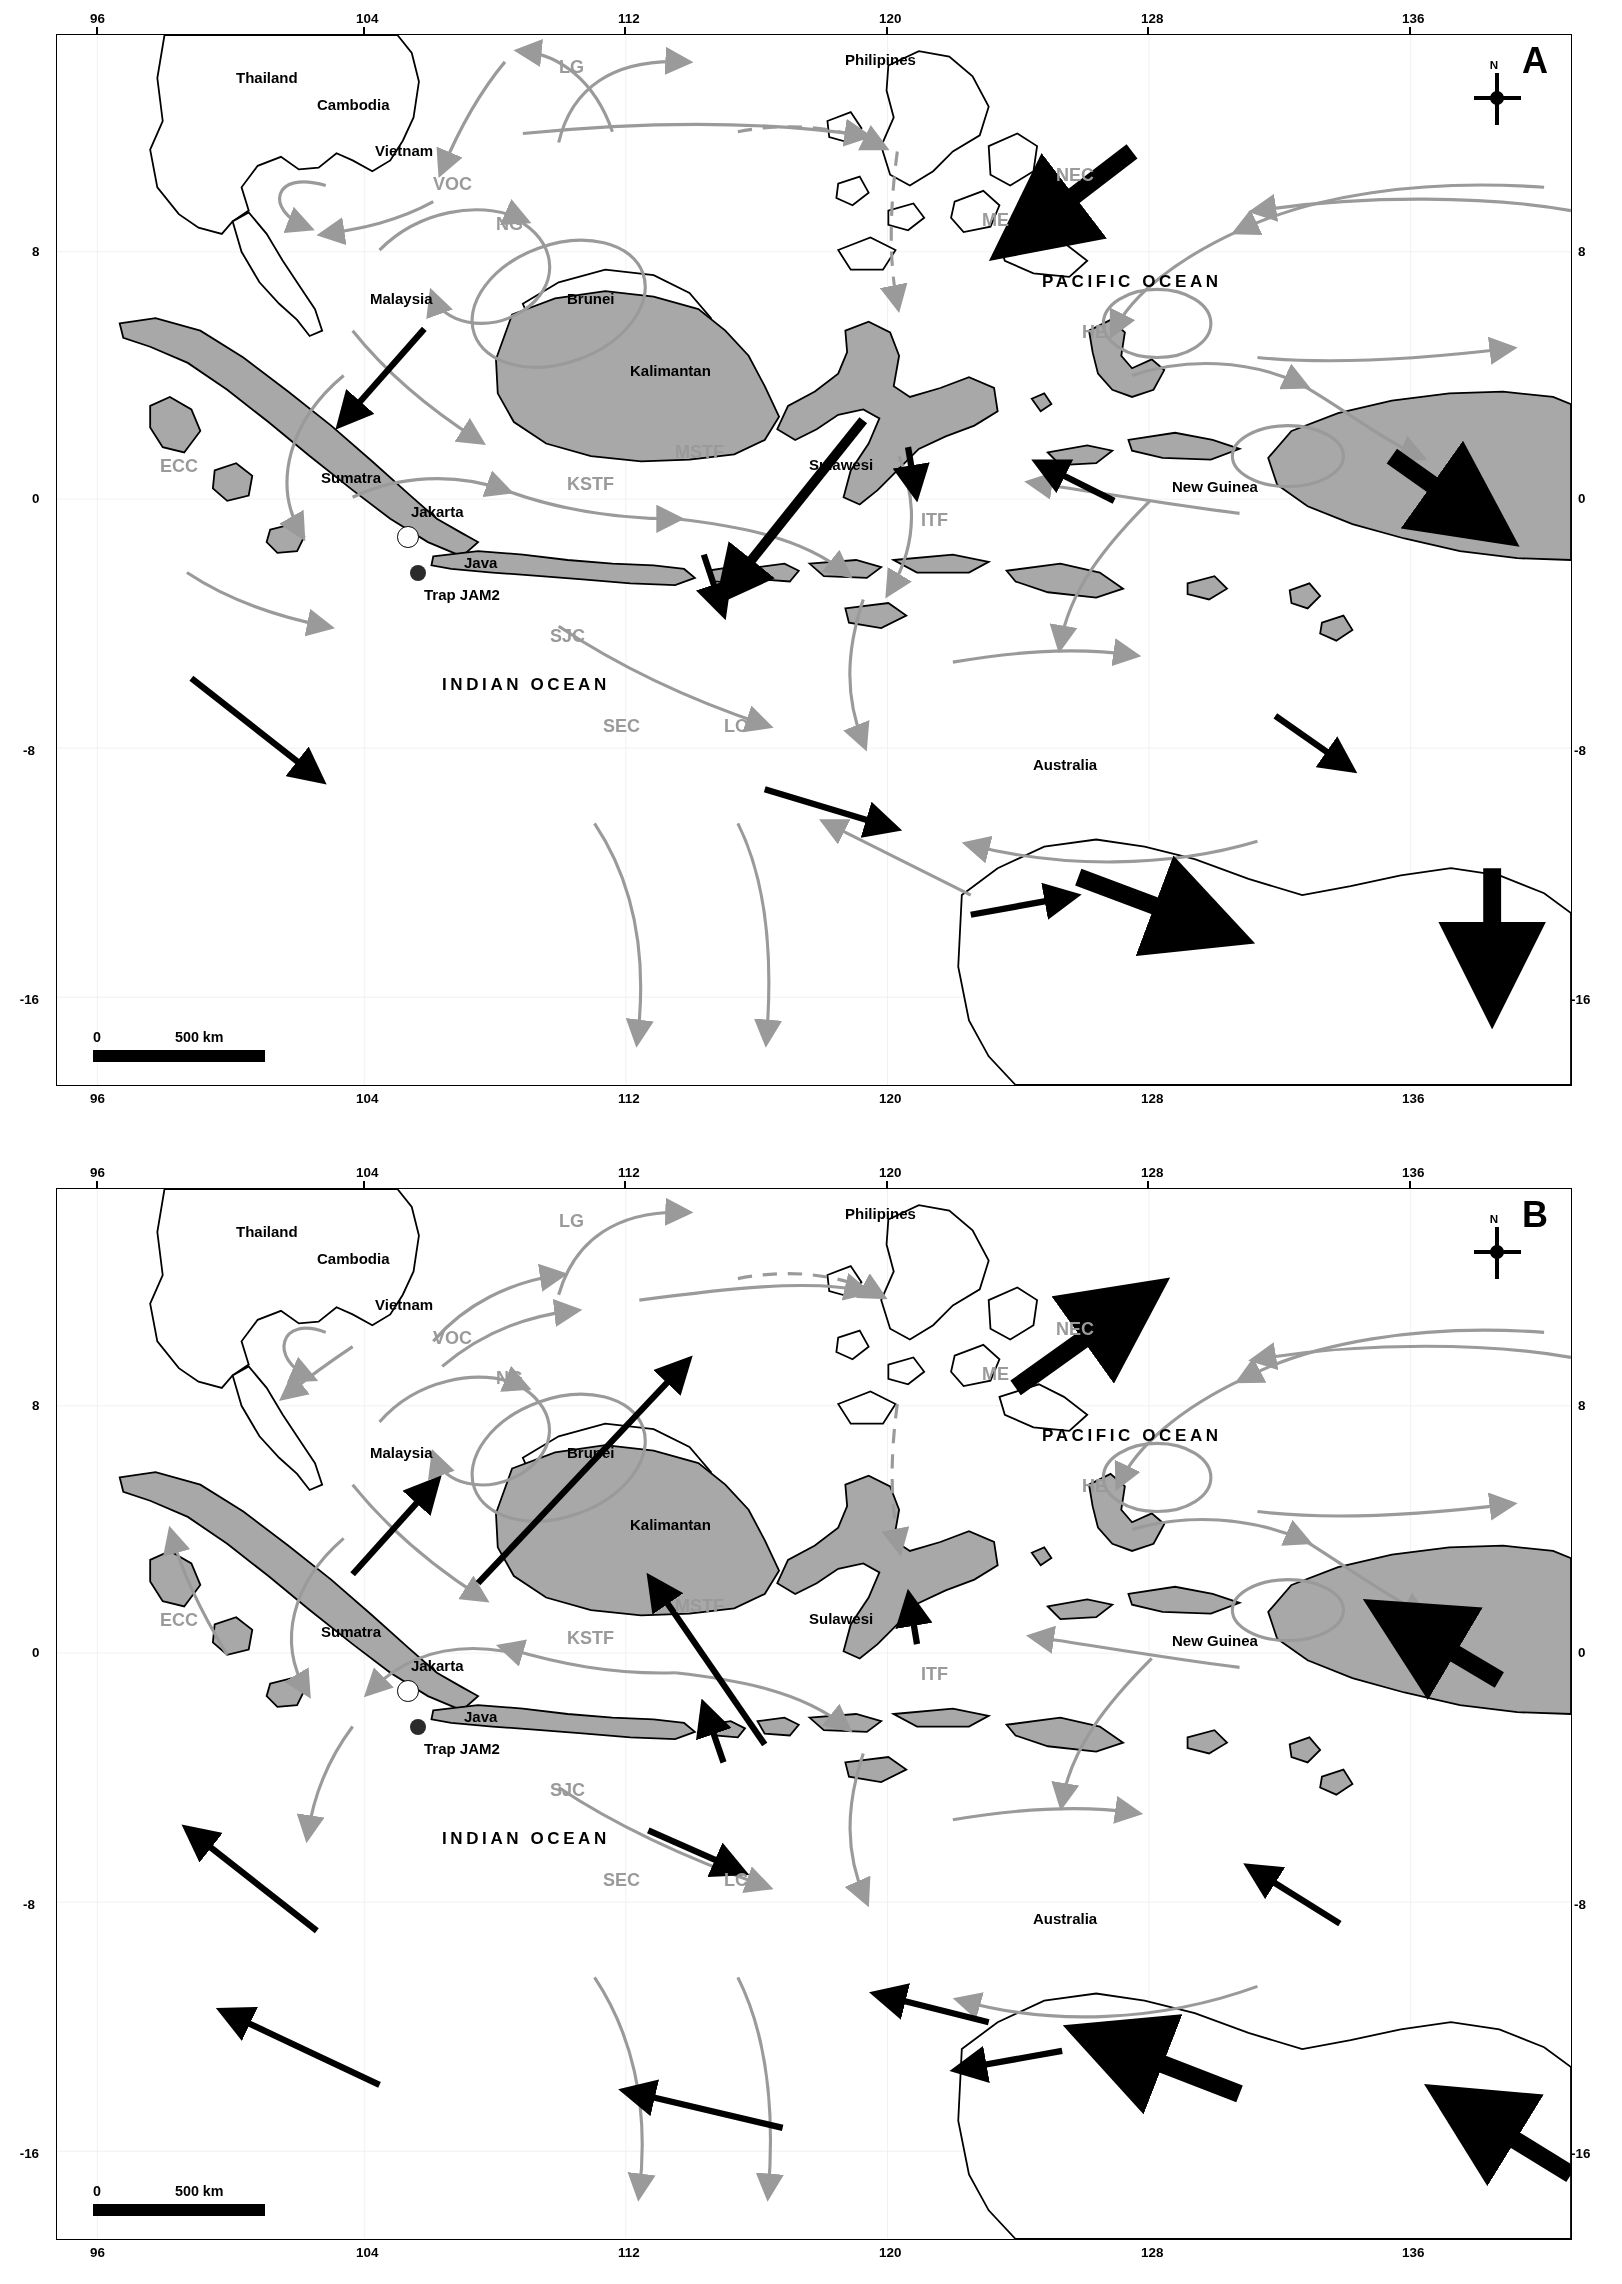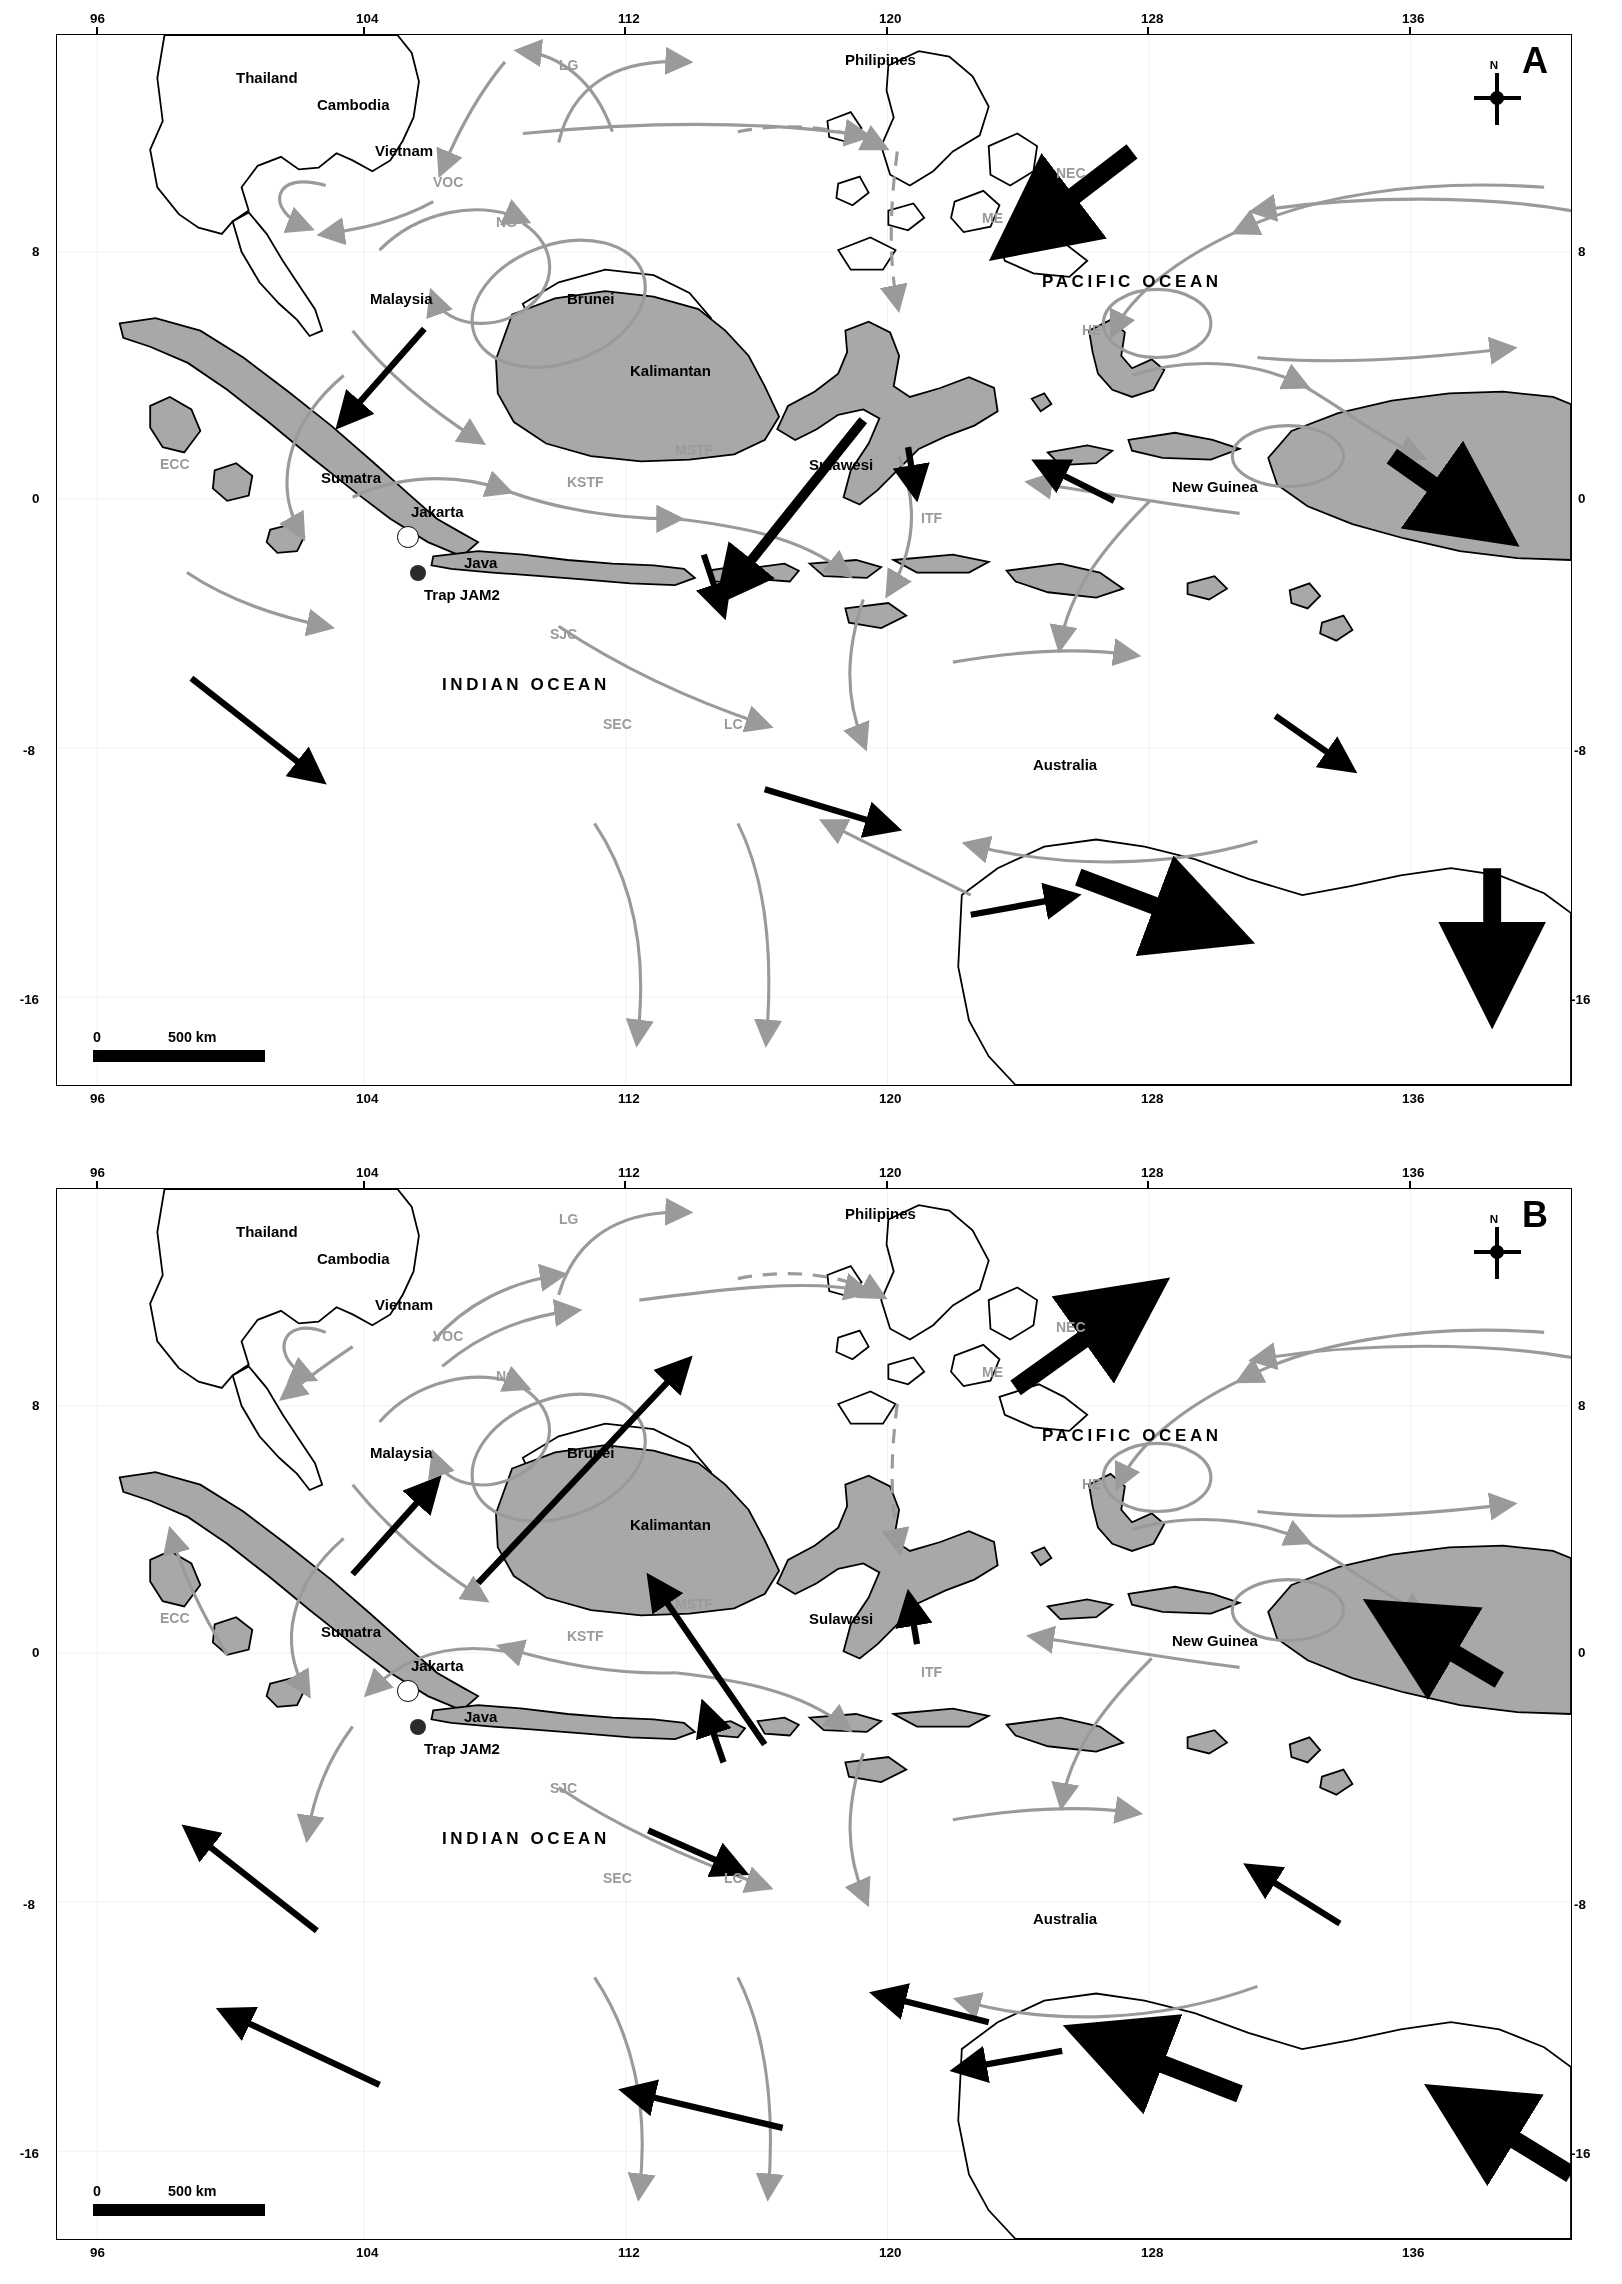--- a/index.html
+++ b/index.html
@@ -13,27 +13,27 @@
 
   
   .tick-lab{position:absolute;font-size:13.4px;font-weight:bold;color:#000;}
   .tick-mark{position:absolute;background:#000;}
 
   
   svg.mapsvg{position:absolute;left:0;top:0;width:100%;height:100%;}
 
   .lbl{position:absolute;font-size:15px;font-weight:bold;color:#000;white-space:nowrap;}
   .lbl.ocean{letter-spacing:3.6px;font-size:17px;}
-  .cur{position:absolute;font-size:14px;font-weight:bold;color:#9a9a9a;white-space:nowrap;}
+  .cur{position:absolute;font-size:18px;font-weight:bold;color:#9a9a9a;white-space:nowrap;}
 
   .scalebar{position:absolute;left:36px;bottom:23px;width:179px;}
   .scalebar .bar{height:9.9px;background:#000;width:170px;border:0.9px solid #000;}
   .scalebar .sl{position:absolute;top:-21.5px;font-size:14.3px;font-weight:bold;color:#000;}
   .scalebar .sl.zero{left:0;}
-  .scalebar .sl.five{left:75px;}
+  .scalebar .sl.five{left:82px;}
 
   .compass{position:absolute;right:47px;top:27px;width:54px;height:66px;}
   .compass .n{position:absolute;left:19.7px;top:-3.6px;font-size:11.6px;font-weight:bold;}
   .compass .v{position:absolute;left:25px;top:10.7px;width:3.6px;height:52px;background:#000;}
   .compass .h{position:absolute;left:3.6px;top:34px;width:47px;height:3.6px;background:#000;}
   .compass .dot{position:absolute;left:19.7px;top:29px;width:14.3px;height:14.3px;border-radius:50%;background:#000;}
 
   .citydot{position:absolute;border-radius:50%;}
   .citydot.white{background:#fff;border:1.8px solid #000;}
   .citydot.black{background:#2b2b2b;}

